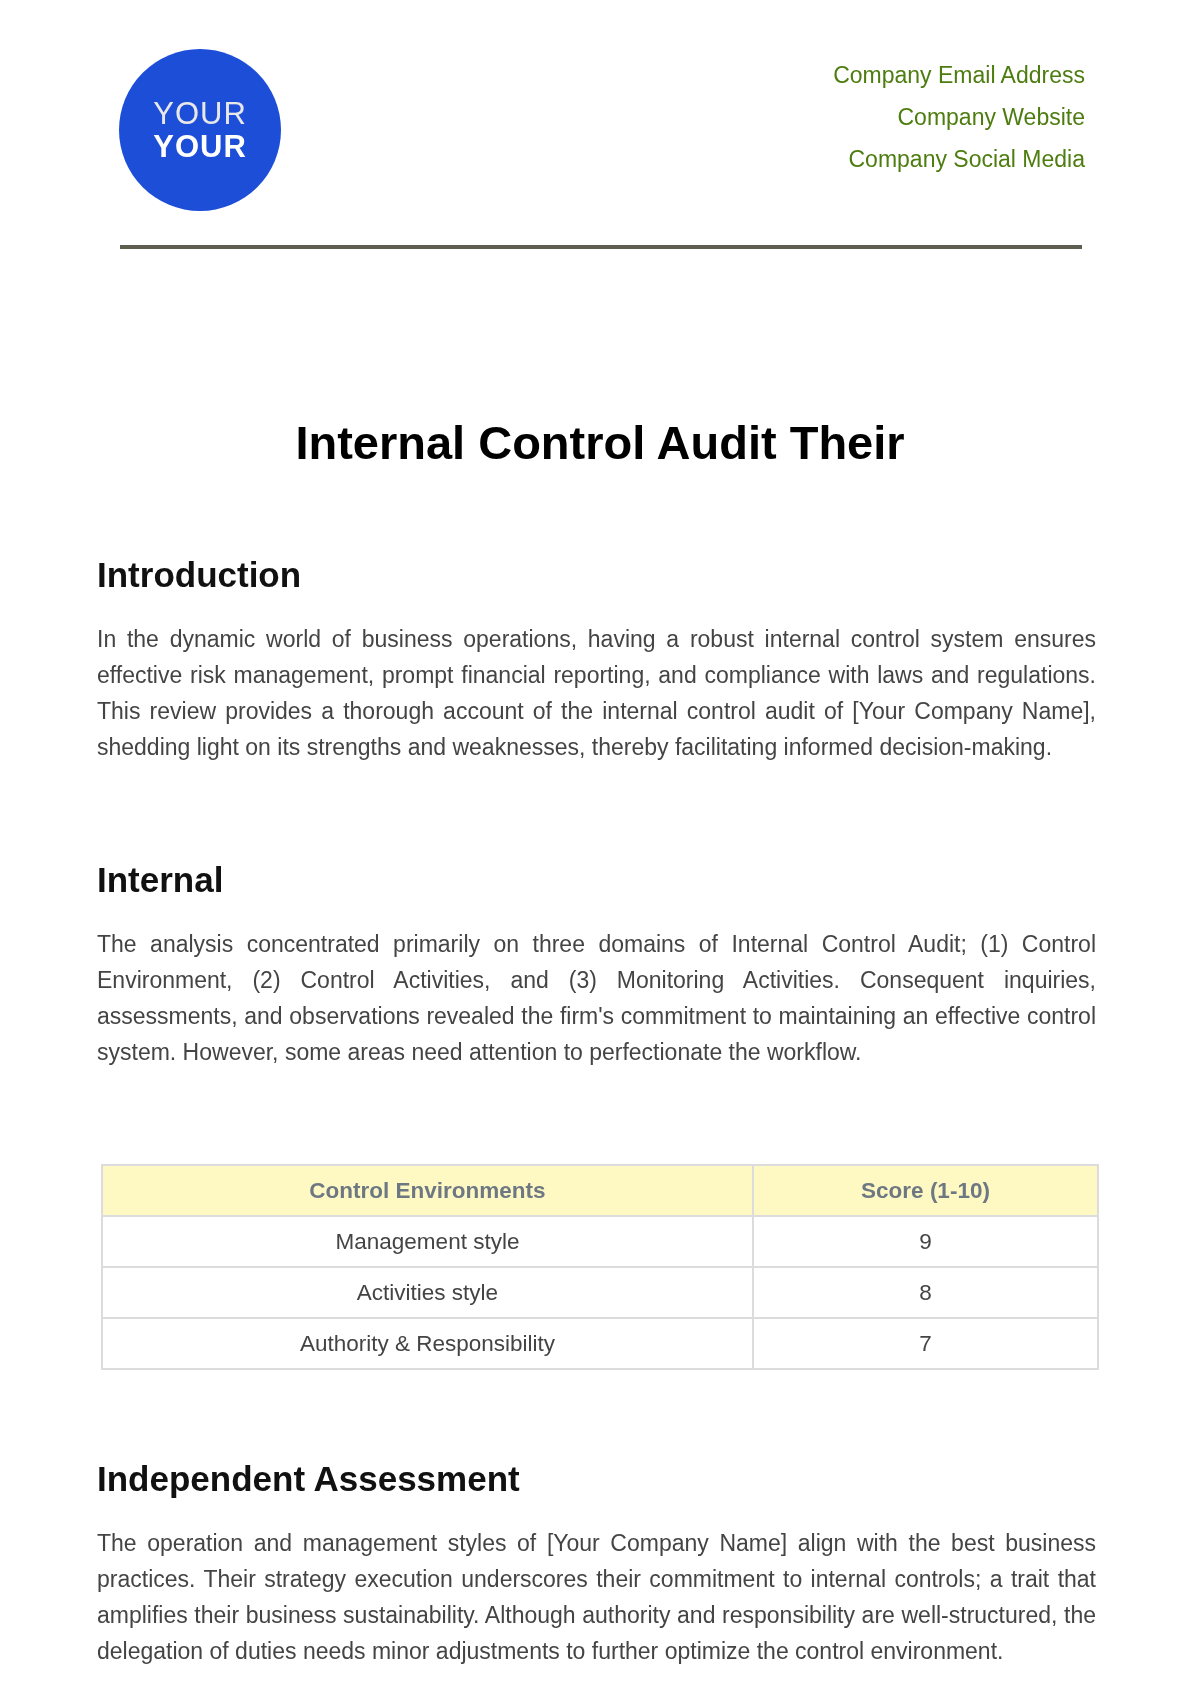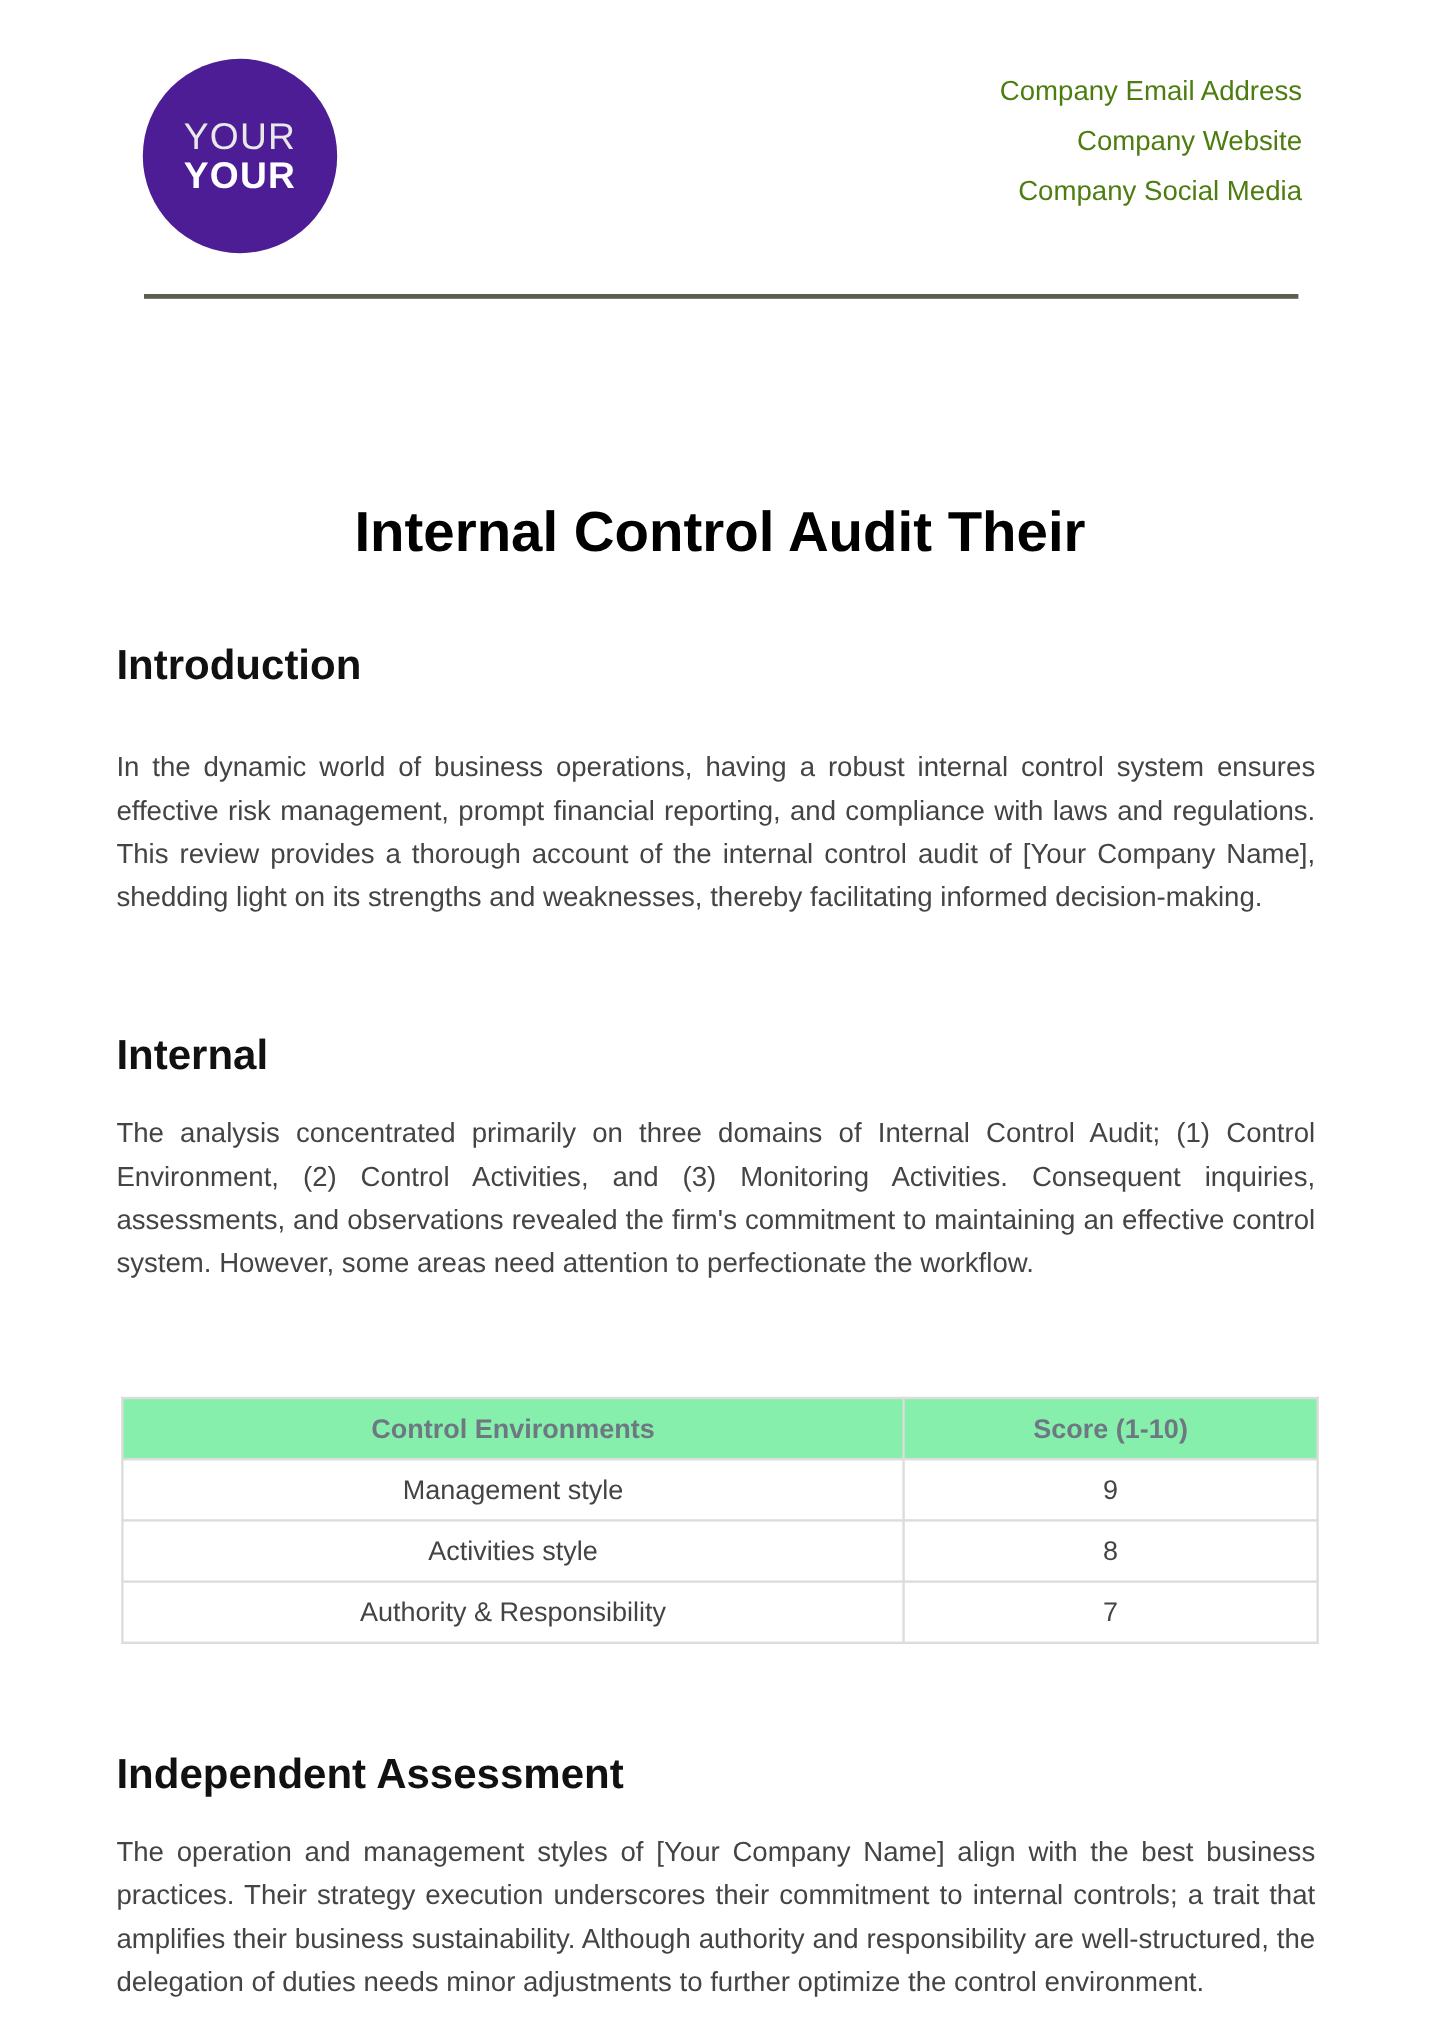--- a/index.html
+++ b/index.html
@@ -2,21 +2,21 @@
 <html><head>
 <meta charset="utf-8">
 <style>
   html, body { margin: 0; padding: 0; background: #ffffff; }
   body {
     width: 1200px; height: 1699px; position: relative; overflow: hidden;
     font-family: "Liberation Sans", sans-serif; color: #333;
   }
   .logo {
     position: absolute; left: 119px; top: 49px; width: 162px; height: 162px;
-    border-radius: 50%; background: #4c1d95; color: #fff;
+    border-radius: 50%; background: #1d4ed8; color: #fff;
     display: flex; flex-direction: column; align-items: center; justify-content: center;
     line-height: 1;
   }
   .logo .l1 { font-size: 31px; font-weight: 300; letter-spacing: 1px; color: #e8e8e8; }
   .logo .l2 { font-size: 31px; font-weight: 700; letter-spacing: 1px; margin-top: 2px; }
   .contact {
     position: absolute; right: 115px; top: 54px; text-align: right;
     font-size: 23px; color: #4d7c0f; line-height: 42px;
   }
   .rule {
@@ -32,21 +32,21 @@
   }
   p.body {
     position: absolute; left: 97px; width: 999px; margin: 0;
     font-size: 23px; line-height: 36px; color: #444; text-align: justify;
   }
   table {
     position: absolute; left: 101px; top: 1164px; width: 998px;
     border-collapse: collapse; font-size: 22.5px;
   }
   th, td { border: 2px solid #dcdcdc; height: 49px; text-align: center; padding: 0; }
-  th { background: #86efac; color: #6e7883; font-weight: 700; }
+  th { background: #fef9c3; color: #6e7883; font-weight: 700; }
   td { color: #444; }
   th.c1, td.c1 { width: 649px; }
 </style>
 </head>
 <body>
 
 <div class="logo">
   <span class="l1">YOUR</span>
   <span class="l2">YOUR</span>
 </div>
@@ -54,21 +54,21 @@
 <div class="contact">
   <div>Company Email Address</div>
   <div>Company Website</div>
   <div>Company Social Media</div>
 </div>
 
 <div class="rule"></div>
 
 <h1>Internal Control Audit Their</h1>
 
-<h2 style="top:535px">Introduction</h2>
+<h2 style="top:555px">Introduction</h2>
 <p class="body" style="top:621px">In the dynamic world of business operations, having a robust internal control system ensures effective risk management, prompt financial reporting, and compliance with laws and regulations. This review provides a thorough account of the internal control audit of [Your Company Name], shedding light on its strengths and weaknesses, thereby facilitating informed decision-making.</p>
 
 <h2 style="top:860px">Internal</h2>
 <p class="body" style="top:926px">The analysis concentrated primarily on three domains of Internal Control Audit; (1) Control Environment, (2) Control Activities, and (3) Monitoring Activities. Consequent inquiries, assessments, and observations revealed the firm's commitment to maintaining an effective control system. However, some areas need attention to perfectionate the workflow.</p>
 
 <table>
   <thead>
     <tr>
       <th class="c1">Control Environments</th>
       <th>Score (1-10)</th>

